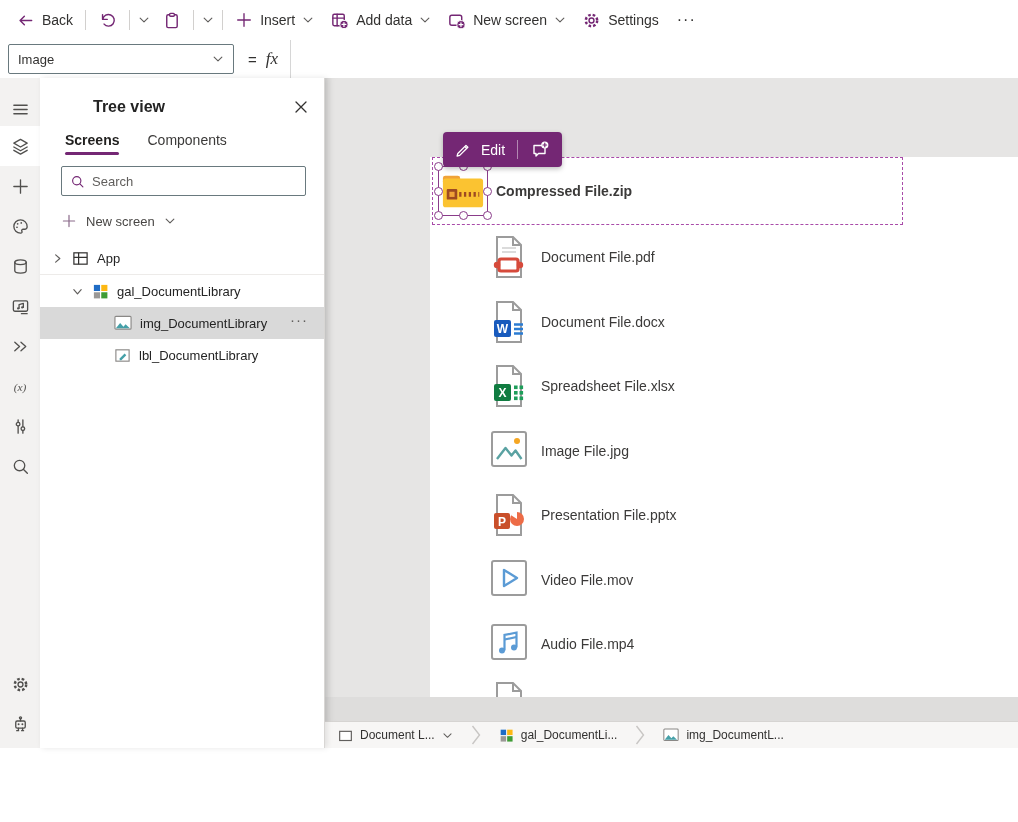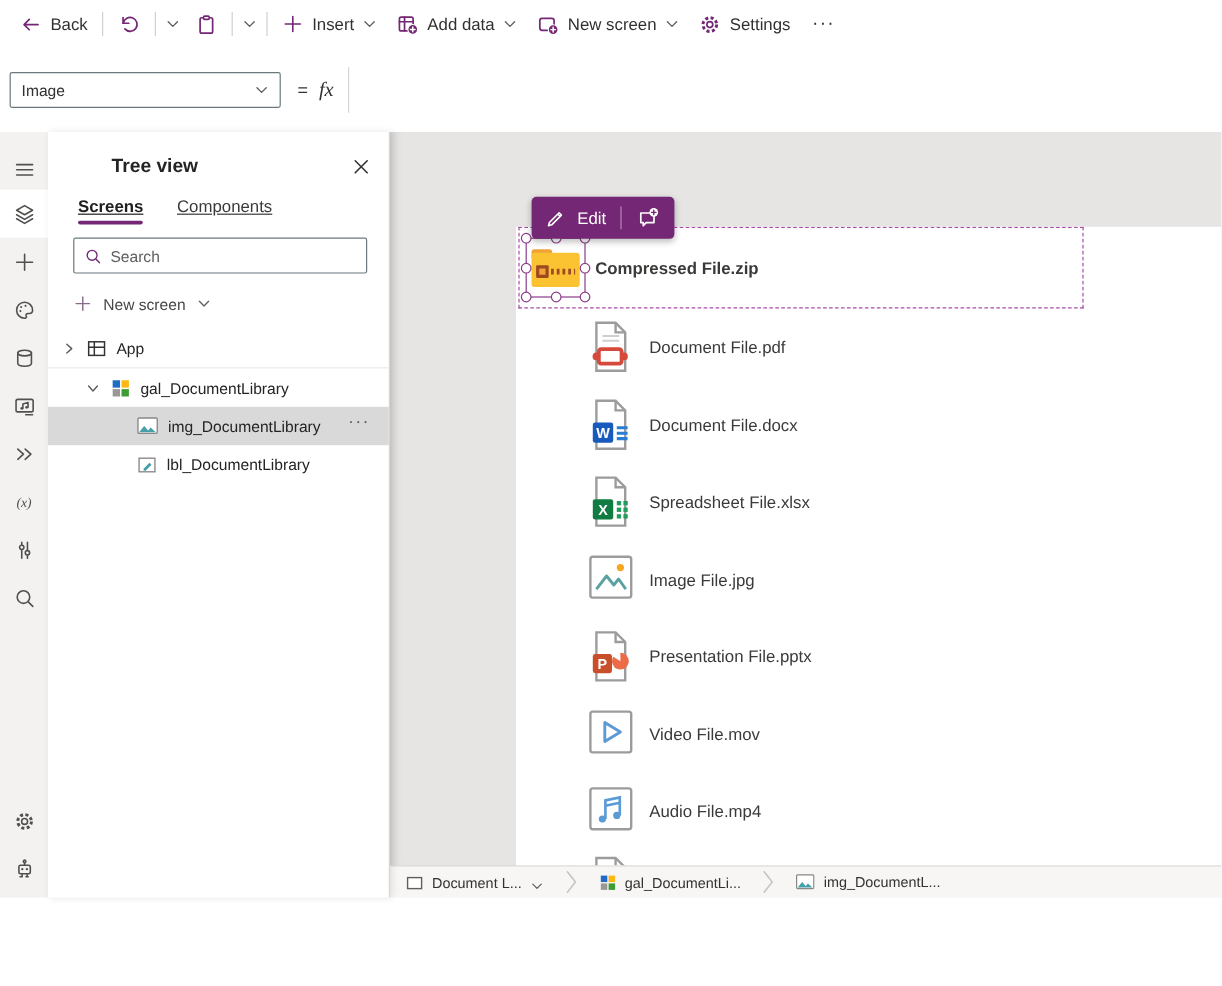--- a/index.html
+++ b/index.html
@@ -1,18 +1,18 @@
 <!DOCTYPE html>
 <html><head>
 <meta charset="utf-8">
 <style>
   * { margin:0; padding:0; box-sizing:border-box; }
   html,body { width:1018px; height:822px; overflow:hidden; background:#fff;
     font-family:"Liberation Sans", sans-serif; color:#323130; }
-  #app { width:1018px; height:748px; display:flex; flex-direction:column;gap:16px; }
+  #app { width:1018px; height:748px; display:flex; flex-direction:column; }
 
   
   .toolbar { height:40px; flex:0 0 40px; background:#fff; display:flex; align-items:center; padding-left:8px; }
   .tb-btn { display:flex; align-items:center; gap:7px; height:32px; padding:0 8px; font-size:14px; color:#323130; cursor:default; }
   .tb-sep { width:1px; height:20px; background:#d2d0ce; margin:0 4px; }
   .tb-chev { display:flex; align-items:center; padding:0 4px; height:32px; }
   .tb-ellipsis { font-size:16px; letter-spacing:1px; color:#323130; padding:0 10px; }
 
   
   .formula-bar { height:38px; flex:0 0 38px; background:#fff; display:flex; align-items:stretch; }
@@ -30,21 +30,21 @@
   .rail-item { width:40px; height:40px; display:flex; align-items:center; justify-content:center; }
   .rail-item.hamb { height:34px; }
   .rail-item.sel { background:#fff; }
   .rail-bottom { margin-top:auto; display:flex; flex-direction:column; align-items:center; padding-bottom:4px; }
 
   .treeview { width:285px; flex:0 0 285px; background:#fff; border-right:1px solid #d8d6d4;
     box-shadow:2px 0 6px rgba(0,0,0,.10); z-index:3; display:flex; flex-direction:column; }
   .tv-head { display:flex; align-items:center; justify-content:space-between; padding:20px 16px 0 25px; }
   .tv-title { font-size:16px; font-weight:700; color:#242424;margin-left:28px; }
   .tv-tabs { display:flex; gap:28px; padding:16px 0 0 25px; font-size:14px; }
-  .tv-tab { padding-bottom:7px; color:#3b3a39; position:relative;text-decoration:underline; }
+  .tv-tab { padding-bottom:7px; color:#3b3a39; position:relative; }
   .tv-tab.sel { color:#201f1e; font-weight:700; }
   .tv-tab.sel::after { content:""; position:absolute; left:0; right:0; bottom:0; height:3px; background:#742774; border-radius:2px; }
   .tv-search { margin:11px 18px 0 21px; height:30px; border:1px solid #69797e; border-radius:2px;
     display:flex; align-items:center; padding:0 8px; gap:7px; }
   .tv-search input { border:none; outline:none; flex:1; font-size:13px; font-family:inherit; color:#323130; background:transparent; }
   .tv-search input::placeholder { color:#605e5c; }
   .tv-newscreen { margin:10px 0 0 21px; height:30px; display:flex; align-items:center; gap:9px; font-size:13px; color:#484644; }
   .tv-list { margin-top:6px; font-size:13px; color:#242424; }
   .t-row { height:32px; display:flex; align-items:center; position:relative; }
   .t-row.sel { background:#d9d9d9; }
@@ -79,21 +79,21 @@
   .g-label1 { margin-left:63px; font-size:14px; font-weight:700; color:#3b3a39; }
 
   .g-row { height:64.5px; display:flex; align-items:center; padding-left:14px;margin-left:46px; }
   .g-row.partial { height:21px; overflow:hidden; align-items:flex-start; padding-top:3px; }
   .g-icon { width:38px; height:46px; flex:0 0 38px; display:flex; align-items:center; justify-content:center; }
   .g-label { margin-left:13px; font-size:14px; color:#3b3a39; }
 
   
   .statusbar { height:27px; flex:0 0 27px; background:#f7f6f5; border-top:1px solid #d6d4d2;
     display:flex; align-items:center; padding-left:13px; font-size:12px; color:#323130; gap:8px; }
-  .sb-item { display:flex; align-items:flex-end; gap:7px; }
+  .sb-item { display:flex; align-items:center; gap:7px; }
   .sb-sep { display:flex; margin:0 10px; }
 
   svg { display:block; }
   .pn { stroke:#742774; fill:none; stroke-width:1.5; stroke-linecap:round; stroke-linejoin:round; }
   .gn { stroke:#51504e; fill:none; stroke-width:1.4; stroke-linecap:round; stroke-linejoin:round; }
   .cv { stroke:#605e5c; fill:none; stroke-width:1.3; stroke-linecap:round; stroke-linejoin:round; }
 </style>
 </head>
 <body>
 

